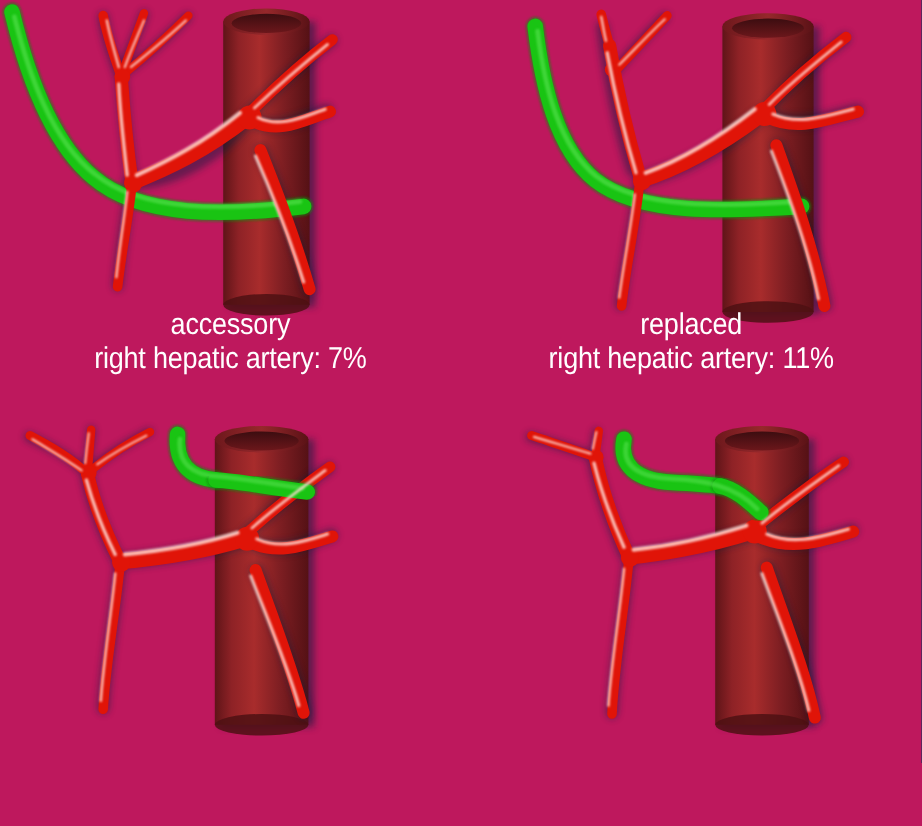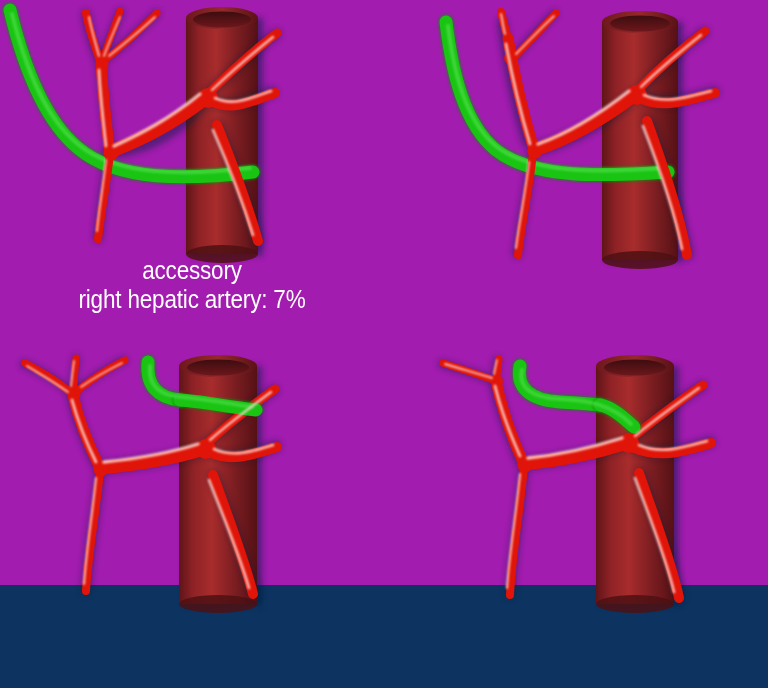--- a/index.html
+++ b/index.html
@@ -10,22 +10,22 @@
   }
   body {
     width: 768px;
     height: 688px;
     overflow: hidden;
     font-family: "Liberation Sans", "DejaVu Sans", sans-serif;
   }
   #figure {
     position: relative;
     width: 768px;
-    height: 585px;
-    background: #a21caf;
+    height: 688px;
+    background: #be185d;
   }
   .panel {
     position: absolute;
     width: 384px;
     height: 344px;
   }
   .panel-art {
     position: absolute;
     left: 0;
     top: 0;
@@ -237,20 +237,24 @@
         <path d="M146 144 C 137 114, 128 76, 122 44" stroke-width="2.8"></path>
         <path d="M121 34 C 119 26, 118 18, 117 14" stroke-width="2"></path>
         <path d="M132 54 C 146 40, 159 26, 170 16" stroke-width="1.8"></path>
         <path d="M145 162 C 141 194, 135 224, 132 248" stroke-width="2"></path>
         <path d="M257 87 C 275 69, 296 52, 317 35" stroke-width="2.4"></path>
         <path d="M260 95 C 283 105, 306 96, 327 91" stroke-width="2.6"></path>
         <path d="M259 126 C 273 162, 290 208, 298 249" stroke-width="2.6"></path>
       </g>
     </svg>
 
+    <div class="caption">
+      <span class="caption-line">replaced</span>
+      <span class="caption-line">right hepatic artery: 11%</span>
+    </div>
   </div>
 
   <div class="panel" id="panel-bl" style="left:0px; top:344px;">
     <svg class="panel-art" viewBox="0 0 384 344">
       <defs>
         <linearGradient id="bl-aorta" x1="0" y1="0" x2="1" y2="0">
           <stop offset="0" stop-color="#5f1418"></stop>
           <stop offset="0.18" stop-color="#8e2226"></stop>
           <stop offset="0.42" stop-color="#a82c2c"></stop>
           <stop offset="0.70" stop-color="#7d1e22"></stop>

